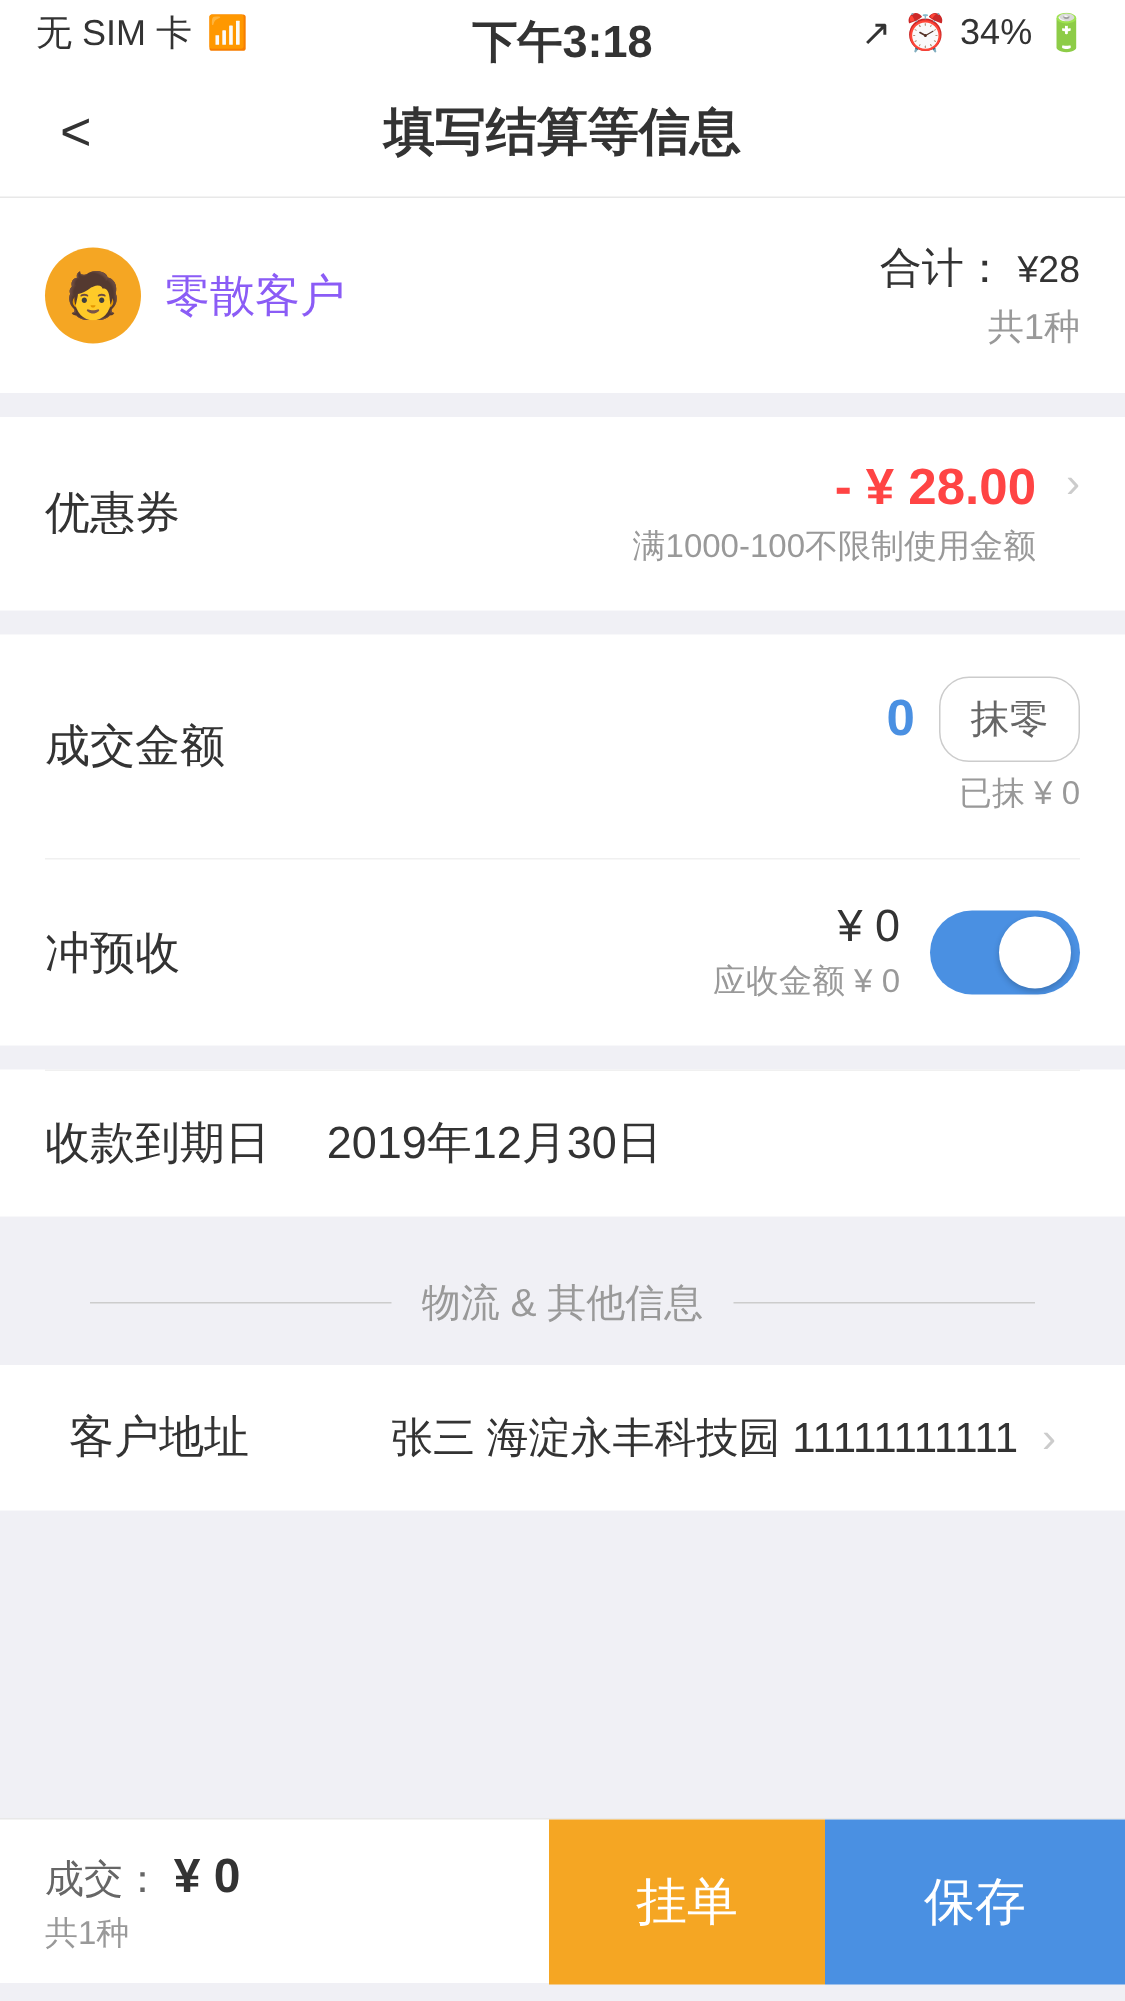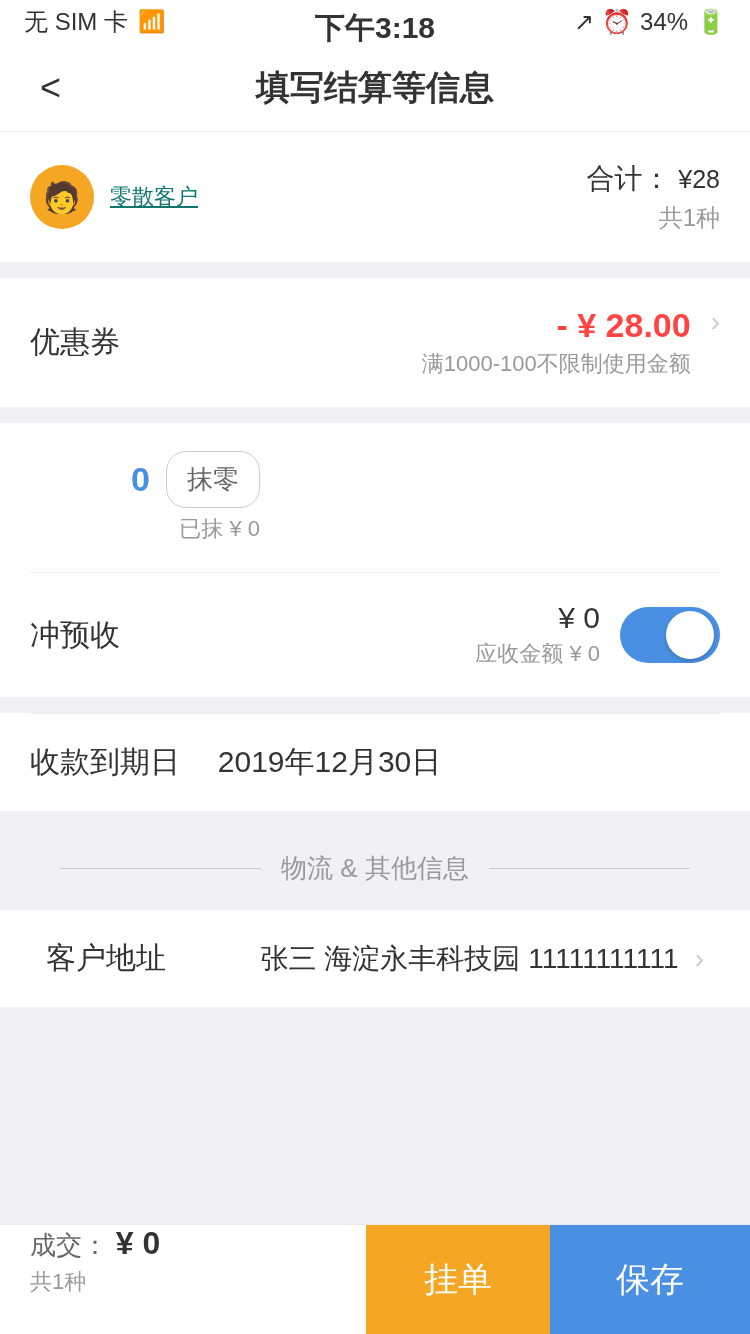--- a/index.html
+++ b/index.html
@@ -99,24 +99,23 @@
       height: 64px;
       border-radius: 50%;
       background: #f5a623;
       display: flex;
       align-items: center;
       justify-content: center;
       font-size: 30px;
       color: #fff;
     }
     .customer-name {
-      font-size: 22px;
-      color: #0f766e;
+      font-size: 30px;
+      color: #8b5cf6;
       font-weight: 500;
-      text-decoration: underline;
     }
     .customer-right {
       text-align: right;
     }
     .total-value {
       font-size: 25px;
       color: #333;
       font-weight: 400;
     }
     .item-count {
@@ -288,27 +287,27 @@
     .address-value {
       font-size: 28px;
       color: #333;
       flex: 1;
       text-align: right;
     }
 
     
     .bottom-bar {
       position: fixed;
-      bottom: 0;
+      bottom: 12px;
       left: 0;
       width: 750px;
       height: 110px;
       background: #fff;
       display: flex;
-      align-items: flex-start;
+      align-items: center;
       border-top: 1px solid #e8e8e8;
     }
     .bottom-info {
       flex: 1;
       padding: 0 30px;
     }
     .bottom-deal {
       font-size: 26px;
       color: #666;
     }
@@ -398,20 +397,21 @@
           <div class="discount-sub">满1000-100不限制使用金额</div>
         </div>
         <span class="chevron-right">›</span>
       </div>
     </div>
   </div>
 
   <div class="section" style="margin-top:16px;">
 
     <div class="form-row">
+      <span class="form-label">成交金额</span>
       <div style="display:flex; flex-direction:column; align-items:flex-end; gap:6px;">
         <div style="display:flex; align-items:center; gap:16px;">
           <span class="amount-input">0</span>
           <button class="round-zero-btn">抹零</button>
         </div>
         <span class="amount-sub">已抹  ¥ 0</span>
       </div>
     </div>
 
     <div class="divider"></div>

